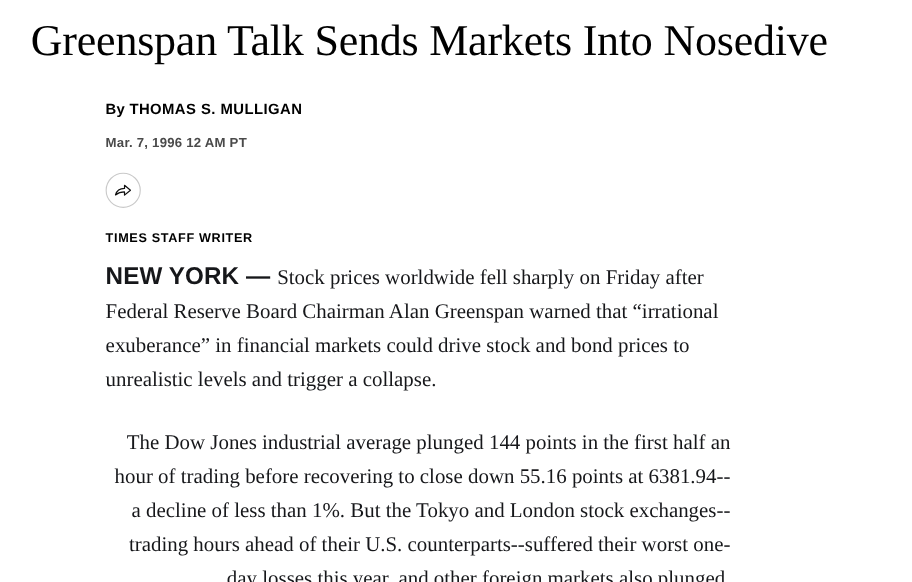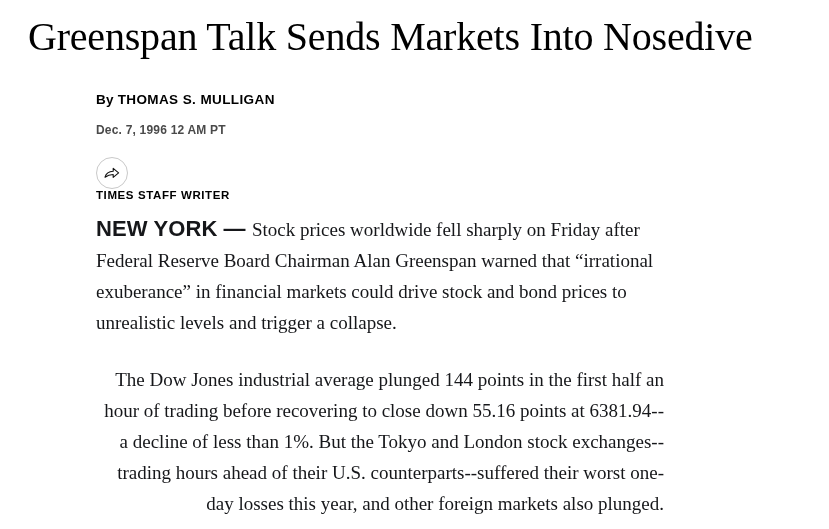--- a/index.html
+++ b/index.html
@@ -79,20 +79,21 @@
   .share-button svg {
     display: block;
   }
   .staff-line {
     font-family: "Liberation Sans", sans-serif;
     font-size: 11.5px;
     font-weight: 700;
     letter-spacing: 0.6px;
     text-transform: uppercase;
     color: #000;
+    margin-top: 22px;
   }
   .para {
     font-family: "Liberation Serif", serif;
     font-size: 19px;
     line-height: 31px;
     color: #16171a;
     margin: 12px 0 0 0;
   }
   .para + .para {
     margin-top: 26px;
@@ -112,21 +113,21 @@
 
   <h1 class="headline">Greenspan Talk Sends Markets Into Nosedive</h1>
 
   <div class="article-body">
 
     <div class="byline">
       <span class="by-word">By</span>
       <span class="author">THOMAS S. MULLIGAN</span>
     </div>
 
-    <div class="timestamp">Dec. 7, 1996 12 AM PT</div>
+    <div class="timestamp">Mar. 7, 1996 12 AM PT</div>
 
     <div class="share-row">
       <button class="share-button">
         <span>
           <svg width="16" height="14" viewBox="0 0 16 14" fill="none" xmlns="http://www.w3.org/2000/svg">
             <path d="M1 11.2C2.1 7.2 4.9 5.4 9.2 5.3V2.4L14.6 6.9L9.2 11.4V8.5C5.9 8.5 3.4 9.3 1 11.2Z" stroke="#111111" stroke-width="1.1" stroke-linejoin="round" fill="none"></path>
           </svg>
         </span>
       </button>
     </div>

